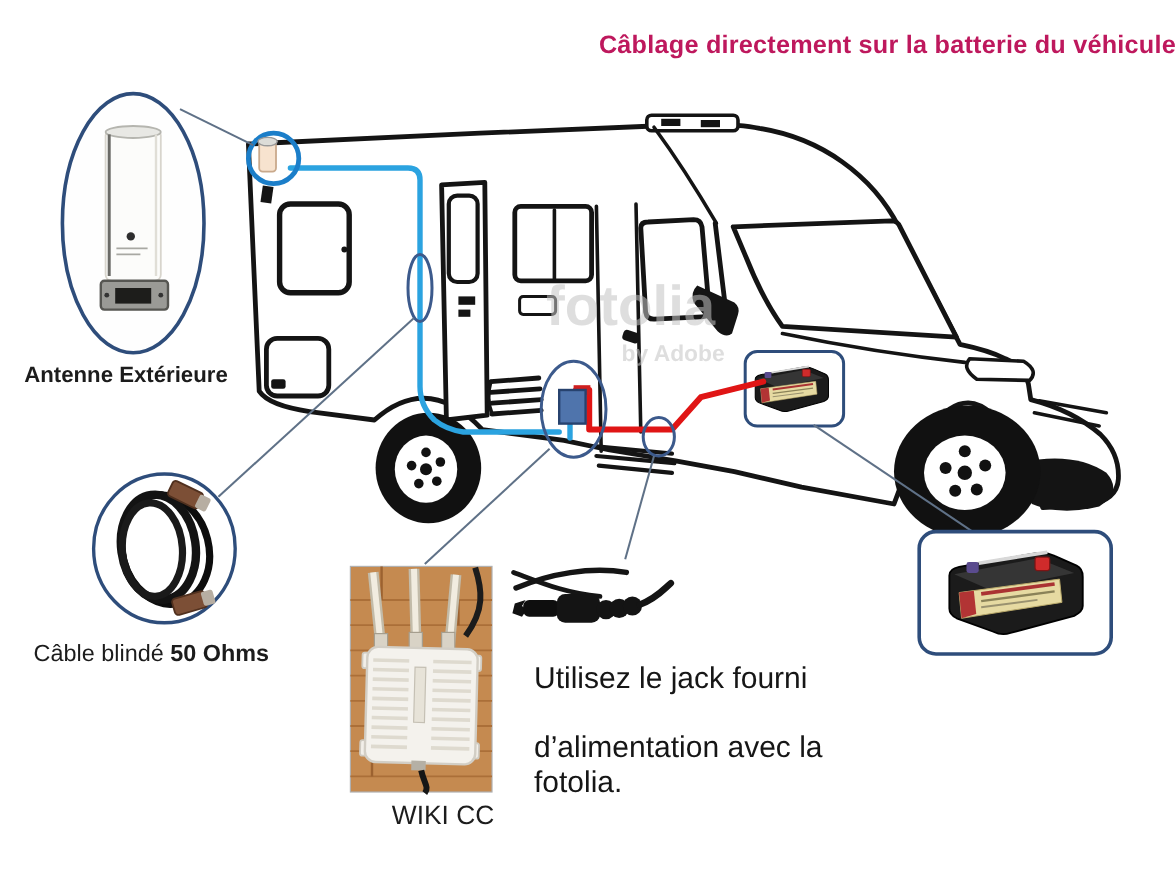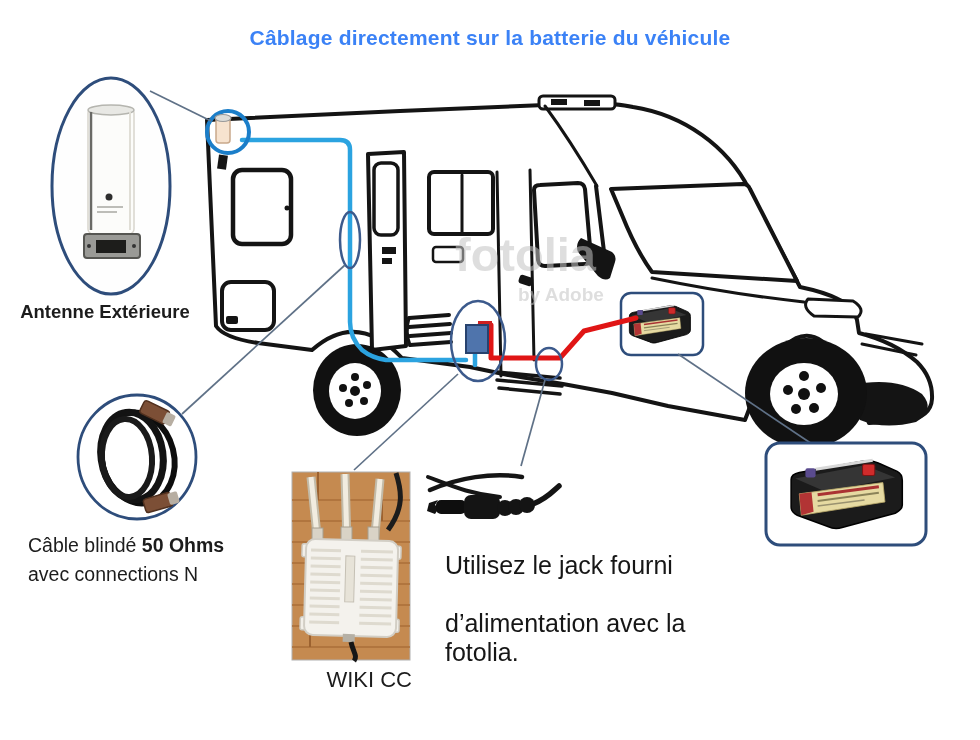--- a/index.html
+++ b/index.html
@@ -1,22 +1,22 @@
 <!DOCTYPE html>
 <html><head>
 <meta charset="utf-8">
 <style>
   html,body{margin:0;padding:0;background:#fff;}
   .canvas{position:relative;width:980px;height:740px;background:#ffffff;overflow:hidden;
           font-family:"Liberation Sans",sans-serif;color:#1a1a1a;}
-  .title{position:absolute;top:26px;left:0;right:0;text-align:center;
-         font-size:21px;font-weight:700;letter-spacing:.2px;color:#3b82f6;}
+  .title{position:absolute;top:26px;left:0;right:0;text-align:right;
+         font-size:21px;font-weight:700;letter-spacing:.2px;color:#be185d;}
   .lbl{position:absolute;color:#1c1c1c;}
   .lbl-antenna{left:16px;top:301px;width:178px;text-align:center;font-size:18.5px;font-weight:bold;}
-  .lbl-cable{left:28px;top:531px;font-size:19.5px;line-height:29px;}
+  .lbl-cable{left:28px;top:531px;font-size:19.5px;line-height:29px;text-align:right;}
   .lbl-wiki{left:290px;top:667px;width:122px;text-align:right;font-size:22px;}
   .lbl-battery{left:760px;top:549px;width:175px;text-align:center;font-size:20.5px;}
   .note-jack{position:absolute;left:445px;top:551px;width:305px;
              font-size:25px;line-height:29px;color:#161616;}
   svg{position:absolute;left:0;top:0;}
 </style>
 </head>
 <body>
 
 <div class="canvas">
@@ -217,21 +217,20 @@
       <use href="#batt" transform="translate(785,452) scale(1.02)"></use>
     </g>
   </svg>
 
   <div class="title">Câblage directement sur la batterie du véhicule</div>
 
   <div class="lbl lbl-antenna">Antenne Extérieure</div>
 
   <div class="lbl lbl-cable">
     <span>Câble blindé </span><b>50 Ohms</b><br>
-    <span>avec connections N</span>
   </div>
 
   <div class="lbl lbl-wiki">WIKI CC</div>
 
   <div class="note-jack">
     <span>Utilisez le jack fourni</span><br>
     <br>
     <span>d’alimentation avec la</span><br>
     <span>fotolia.</span>
   </div>

